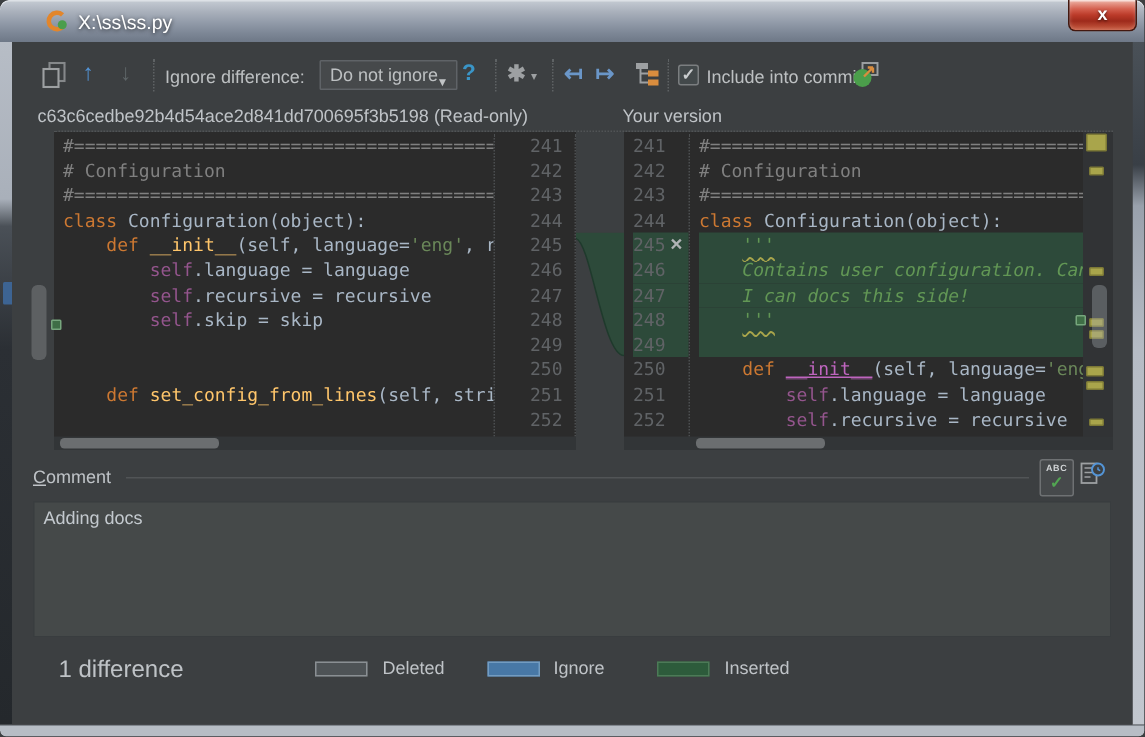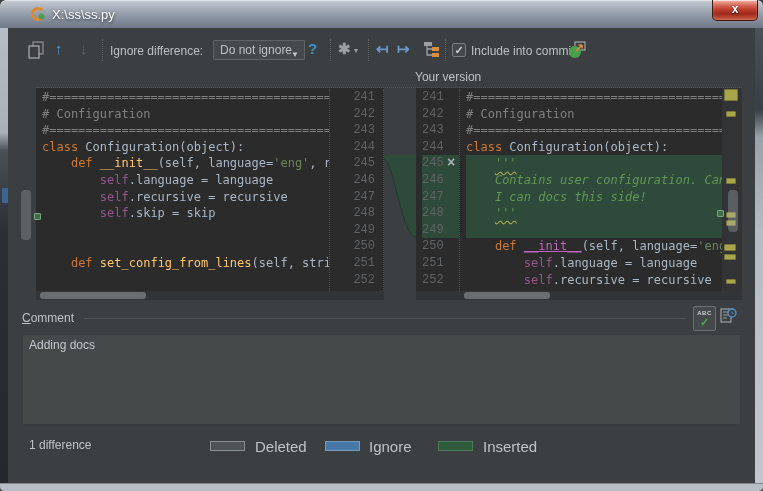--- a/index.html
+++ b/index.html
@@ -43,21 +43,21 @@
   
   .pane-header{top:42px;color:#bfc3c7;font-size:12px;}
 
   
   .editor-bg{top:60px;height:212px;background:#2b2b2b;}
   .dotline-h{top:59px;border-top:1px dotted #515456;height:0;}
   .code-col{position:absolute;top:1px;overflow:hidden;font-family:"DejaVu Sans Mono",monospace;
     font-size:12px;}
   .code-line{height:16.6px;line-height:16.6px;white-space:pre;}
   .gutter-col{position:absolute;top:1px;font-family:"DejaVu Sans Mono",monospace;font-size:12px;color:#606366;}
-  .gutter-line{height:16.6px;line-height:16.6px;font-family:Liberation Mono, monospace;}
+  .gutter-line{height:16.6px;line-height:16.6px;}
   .ins{background:var(--insbg);}
   .tk-kw{color:var(--kw);}
   .tk-cm{color:var(--cm);}
   .tk-str{color:var(--str);text-align:center;}
   .tk-doc{color:var(--doc);font-style:italic;}
   .tk-docq{color:var(--doc);font-style:italic;text-decoration:underline wavy var(--warn);text-underline-offset:3px;}
   .tk-self{color:var(--self);}
   .tk-fn{color:var(--fn);}
   .tk-magic{color:var(--magic);text-decoration:underline;}
   .tk-pl{color:var(--pl);}
@@ -75,23 +75,23 @@
   
   #comment-label{left:14px;top:283px;color:#bfc3c7;font-size:12px;display:inline-block;}
   #comment-label::first-letter{text-decoration:underline;}
   #comment-rule{left:76px;top:290px;width:602px;height:1px;background:#515456;}
   #spell-btn{left:685px;top:278px;width:23px;height:25px;border:1px solid #6e7173;background:#46494b;
     border-radius:2px;text-align:center;cursor:pointer;}
   #spell-btn .abc{font-size:6px;font-weight:bold;color:#d0d3d5;letter-spacing:.5px;line-height:8px;margin-top:2px;}
   #spell-btn .chk{font-size:11px;font-weight:bold;color:#52a552;line-height:11px;}
   #comment-box{left:14px;top:306px;width:719px;height:91px;background:#454949;border:1px solid #393d3f;
     color:#c3c9ce;font-size:12px;padding:3px 6px;cursor:text;}
-  #diff-status{left:21px;top:410px;color:#bfc3c7;font-size:12px;}
+  #diff-status{left:31px;top:410px;color:#bfc3c7;font-size:16px;}
   .legend-swatch{top:413px;width:35px;height:10px;}
-  .legend-label{top:410px;color:#bfc3c7;font-size:15px;}
+  .legend-label{top:410px;color:#bfc3c7;font-size:12px;}
 </style>
 </head>
 <body>
 
 <div id="window">
 
   <div id="titlebar" class="abs">
     <svg class="abs" style="left:30px;top:6px" width="16" height="16">
       <circle cx="8" cy="8" r="5.5" fill="none" stroke="#e2862c" stroke-width="3" stroke-dasharray="26 9" transform="rotate(40 8 8)"></circle>
       <circle cx="11.5" cy="10.5" r="3" fill="#4b9e4b"></circle>
@@ -134,20 +134,21 @@
     </svg>
     <div class="abs tb-sep" style="left:437px"></div>
     <div id="commit-checkbox" class="abs">✓</div>
     <div id="include-commit-label" class="abs" style="left:463px">Include into commit</div>
     <svg class="abs icon-btn" style="left:560px;top:13px" width="19" height="18">
       <rect x="7" y="1" width="10" height="8" fill="none" stroke="#9da0a2" stroke-width="1.3"></rect>
       <circle cx="7" cy="11" r="6" fill="#4b9e4b"></circle>
       <path d="M8,10 L14,4 M14,4 L10.5,4 M14,4 L14,7.5" stroke="#d98d3e" stroke-width="1.6" fill="none"></path>
     </svg>
 
+    <div class="abs pane-header" style="left:17px">c63c6cedbe92b4d54ace2d841dd700695f3b5198 (Read-only)</div>
     <div class="abs pane-header" style="left:407px">Your version</div>
     <div class="abs dotline-h" style="left:28px;width:706px"></div>
 
     <div class="abs vthumb" style="left:13px;top:162px;height:50px"></div>
     <div class="abs editor-bg" style="left:28px;width:348px">
       <div id="left-code" class="code-col" style="left:0;width:293px;padding-left:6px">
           <div class="code-line"><span class="tk-cm">#===========================================================</span></div>
           <div class="code-line"><span class="tk-cm"># Configuration</span></div>
           <div class="code-line"><span class="tk-cm">#===========================================================</span></div>
           <div class="code-line"><span class="tk-kw">class</span><span class="tk-pl"> Configuration(object):</span></div>

